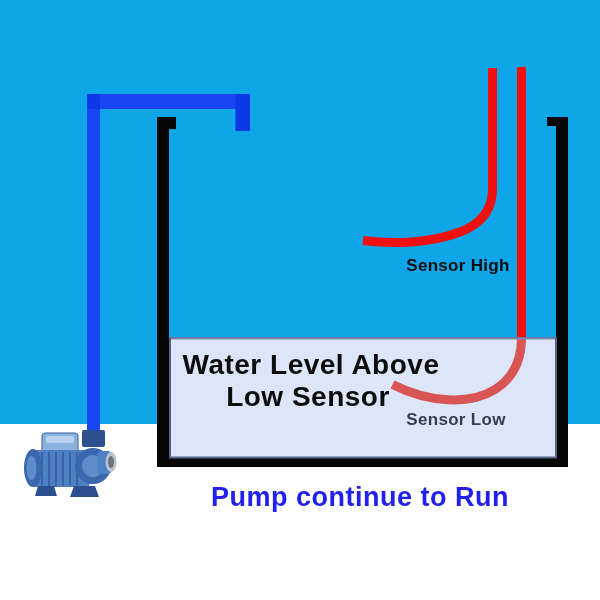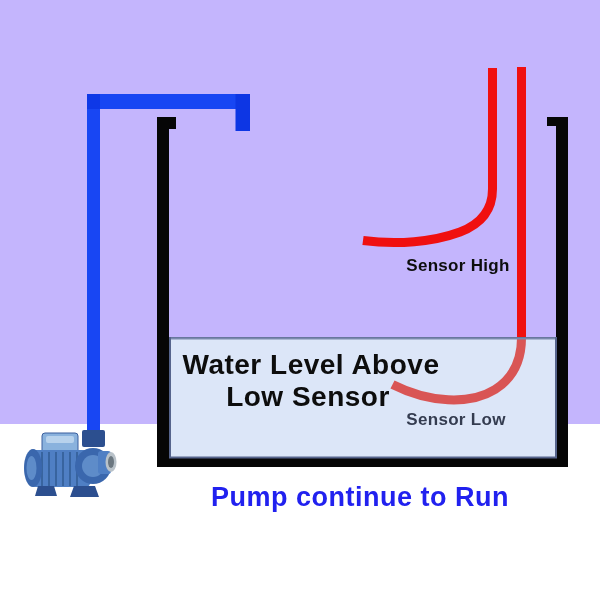--- a/index.html
+++ b/index.html
@@ -8,21 +8,21 @@
     background: #ffffff;
     width: 600px;
     height: 600px;
     overflow: hidden;
     font-family: "Liberation Sans", sans-serif;
   }
   .stage {
     position: relative;
     width: 600px;
     height: 424px;
-    background: #c4b5fd;
+    background: #0ea5e9;
   }
   svg { display: block; }
   .diag-text {
     font-family: "Liberation Sans", "DejaVu Sans", sans-serif;
     font-weight: bold;
   }
   .headline  { font-size: 28px; letter-spacing: 0.5px; }
   .sensorlbl { font-size: 17px; letter-spacing: 0.3px; }
   .statuslbl { font-size: 27px; letter-spacing: 0.5px; }
 </style>

